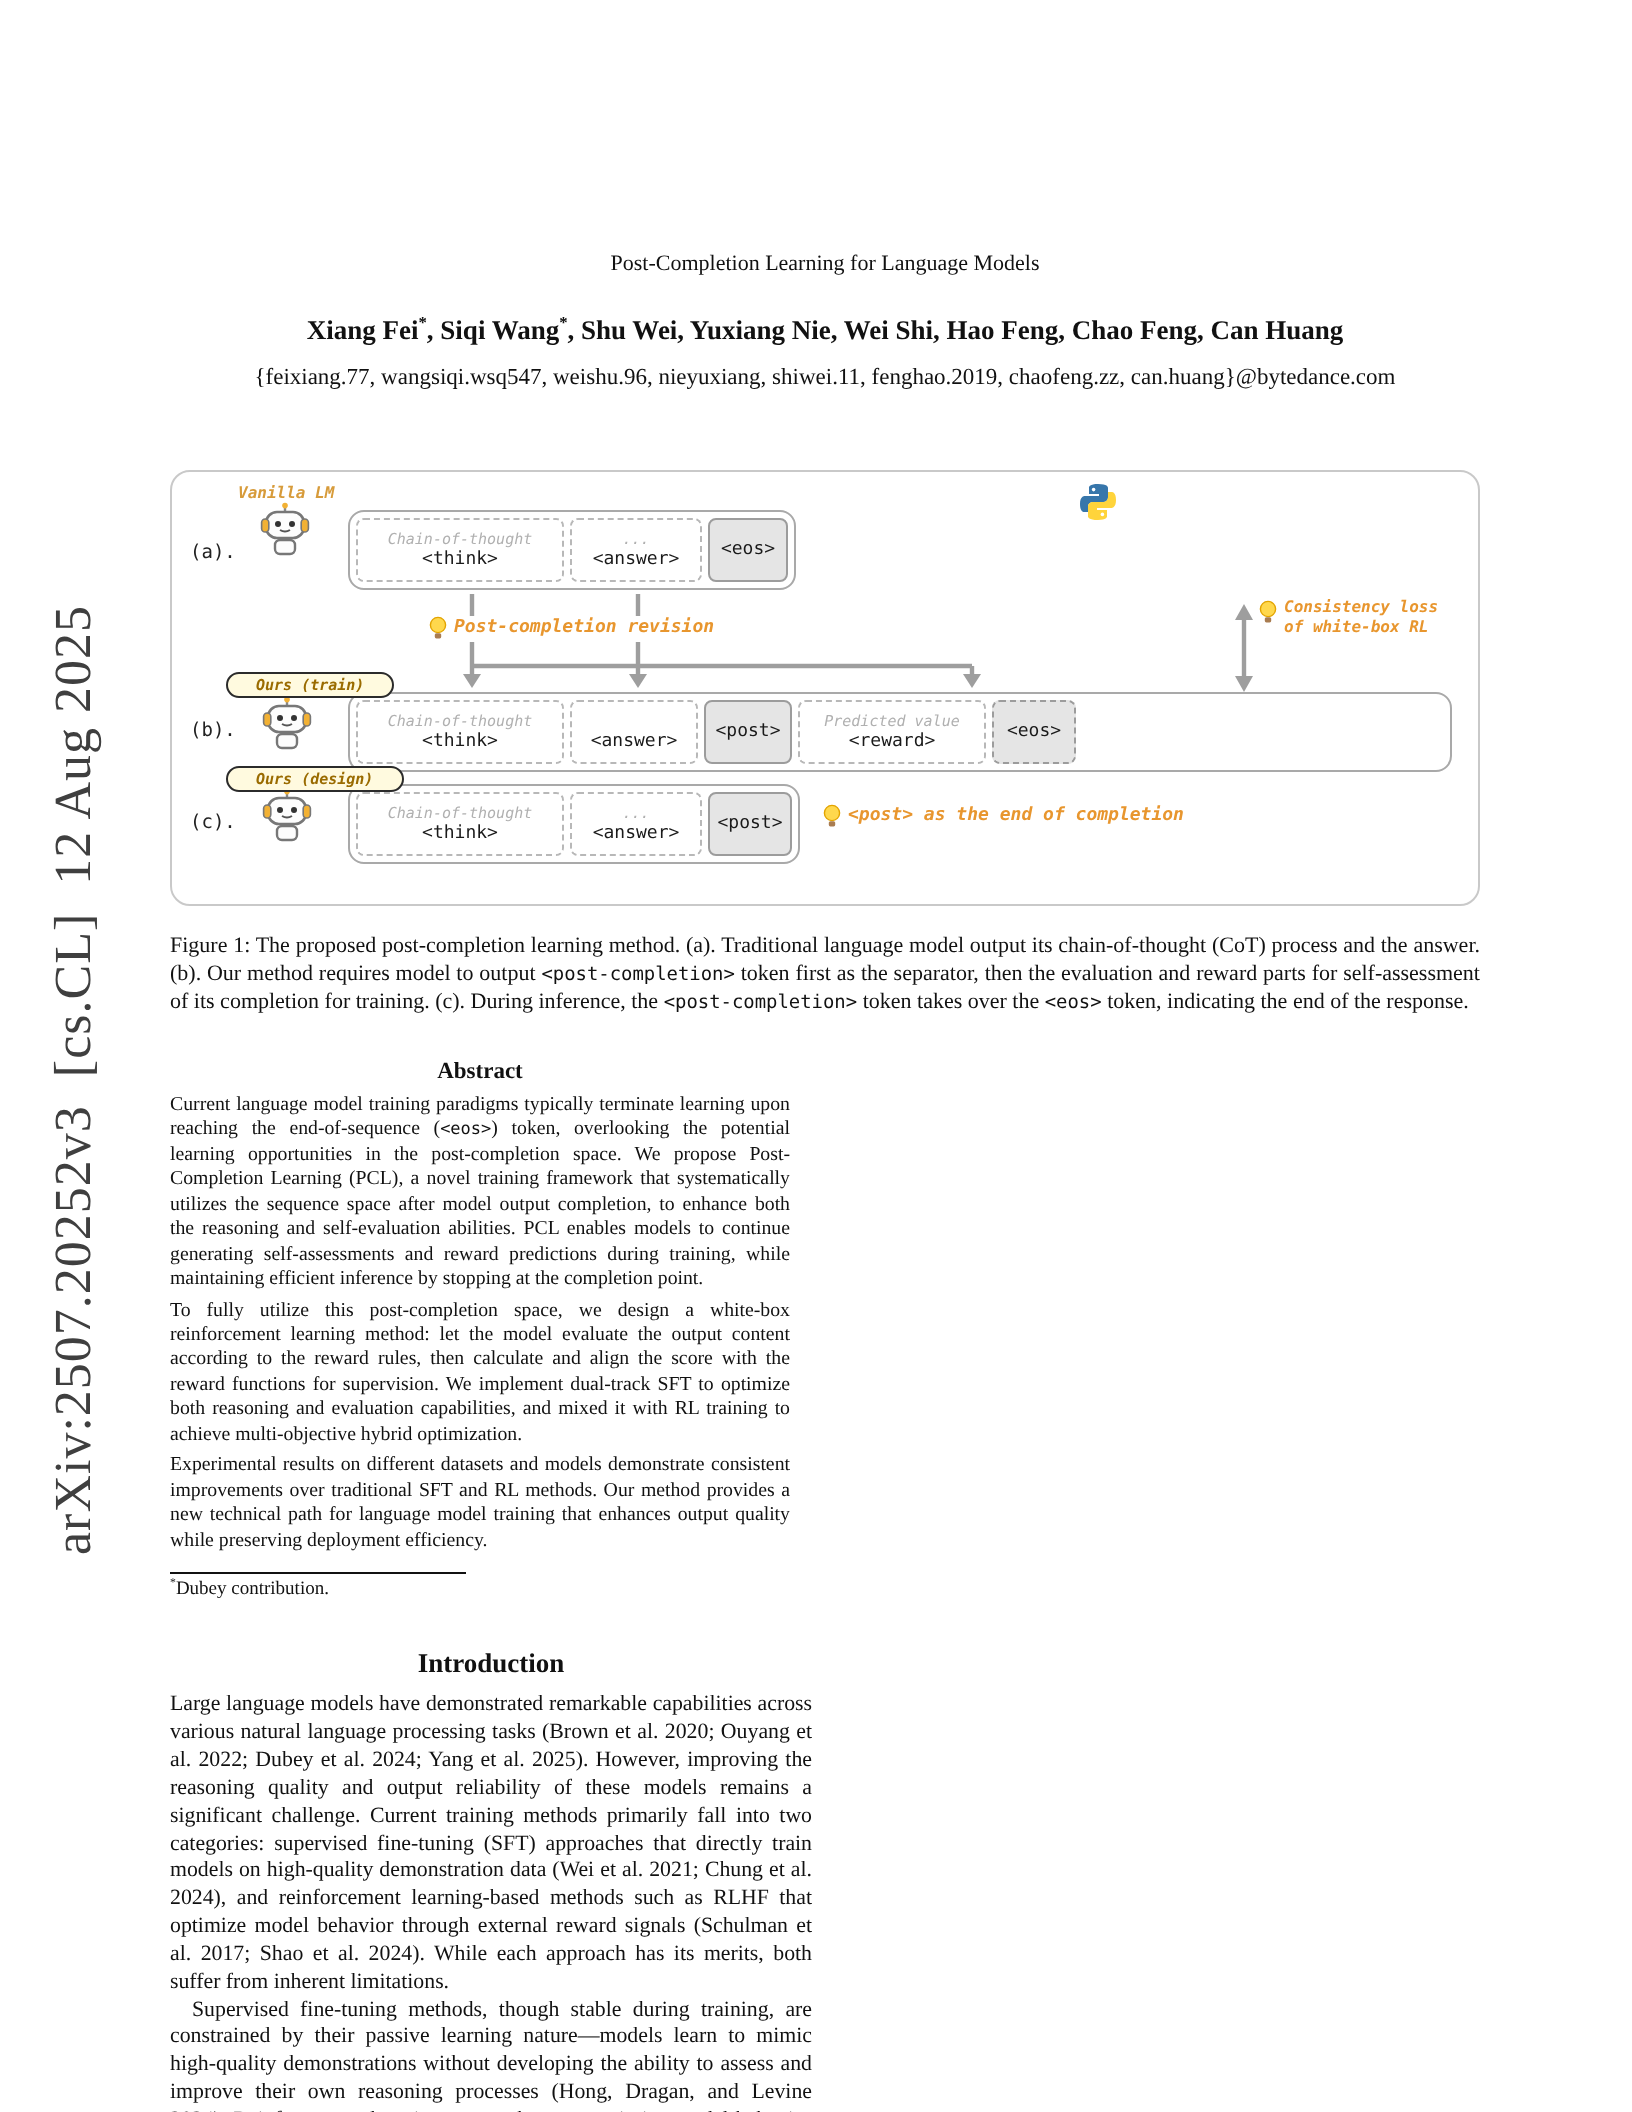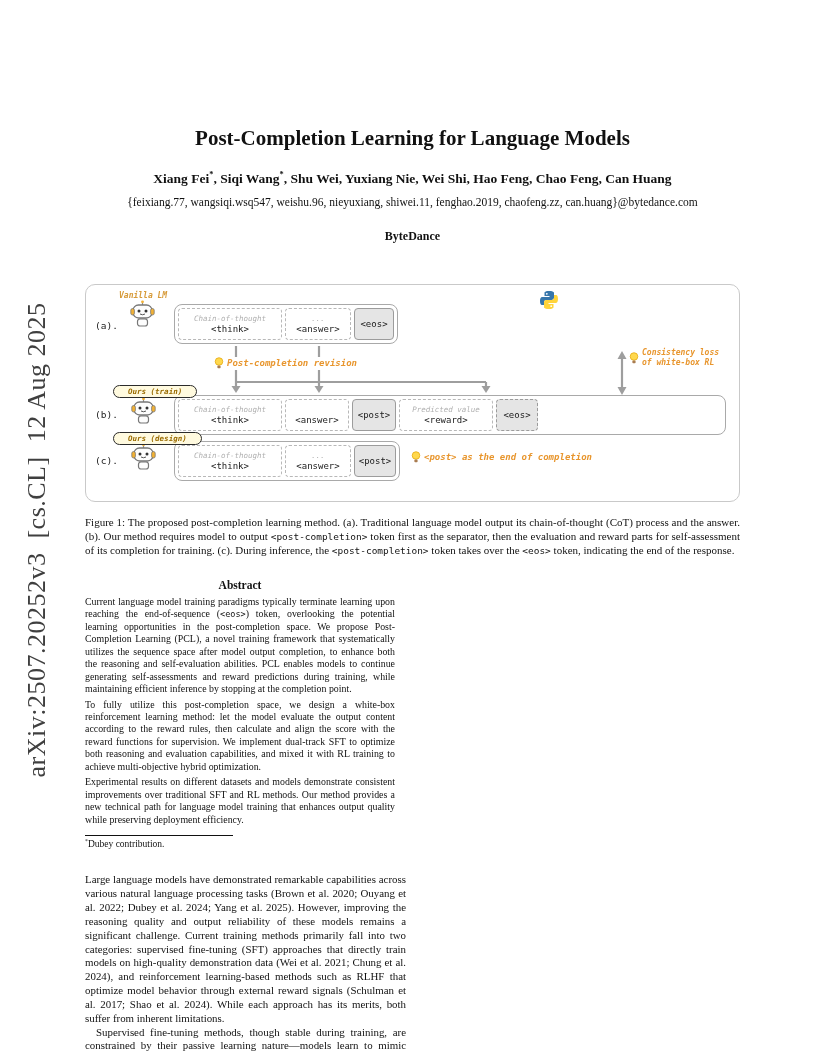--- a/index.html
+++ b/index.html
@@ -7,21 +7,21 @@
   .page { position:relative; width:816px; height:1056px; background:#fff; overflow:hidden;
           font-family:"Liberation Serif", serif; color:#111; margin:0 auto; }
 
   .watermark { position:absolute; left:37px; top:540px;
                transform:translate(-50%,-50%) rotate(-90deg);
                font-size:26px; color:#3f3f3f; white-space:pre; letter-spacing:0.5px; }
 
   .content { position:absolute; left:85px; top:0; width:655px; }
 
   .header { text-align:center; padding-top:126px; }
-  .title { font-size:21px; font-weight:bold; }
+  .title { font-size:11px; font-weight:normal; }
   .authors { margin-top:19px; font-size:13.5px; font-weight:bold; }
   .sup { vertical-align:super; font-size:0.62em; }
   .emails { margin-top:9px; font-size:11.5px; }
   .affiliation { margin-top:21px; font-size:12px; font-weight:bold; }
 
   
   .figwrap { margin-top:40px; }
   .fig { position:relative; width:655px; height:218px; border:1.5px solid #c9c9c9;
          border-radius:10px; background:#fff; }
   .fig-arrows { position:absolute; left:0; top:0; z-index:1; pointer-events:none; }
@@ -49,21 +49,21 @@
   .rewardbox { position:absolute; width:172px; background:#fff; border:1.3px solid #3a3a3a;
                border-radius:5px; padding:4px 7px; z-index:2; box-shadow:2px 2px 3px rgba(0,0,0,0.15); }
   .reward-title { font-family:"DejaVu Sans Mono",monospace; font-weight:bold; font-size:9.5px;
                   color:#111; }
   .reward-title span { background:#DBDBDB; padding:0 1px; }
   .reward-body { font-family:"DejaVu Sans Mono",monospace; font-size:9.5px; color:#111; margin-top:2px; }
   .note { position:absolute; display:flex; align-items:center; gap:3px;
           font-family:"DejaVu Sans Mono",monospace; font-style:italic; font-weight:bold;
           color:#E8962E; z-index:2; white-space:nowrap; }
   .note.revision { font-size:9px; background:#fff; padding:0 2px;justify-content:flex-end; }
-  .note.consistency { font-size:8px; line-height:1.35; align-items:center; white-space:normal; width:108px; }
+  .note.consistency { font-size:8px; line-height:1.35; align-items:flex-start; white-space:normal; width:108px; }
   .note.infer { font-size:9px; }
 
   
   .caption { margin-top:13px; font-size:11px; line-height:1.28; text-align:justify; color:#111; }
   .code { font-family:"DejaVu Sans Mono",monospace; font-size:0.86em; }
   .columns { display:flex; gap:24px; margin-top:22px;flex-direction:column; }
   .col-left { width:310px; }
   .col-right { width:321px; }
   .h-abstract { text-align:center; font-size:11.5px; font-weight:bold; margin-bottom:5px; }
   .h-intro { text-align:center; font-size:13.5px; font-weight:bold; margin-bottom:6px; }
@@ -81,21 +81,20 @@
 <div class="page">
 
   <div class="watermark">arXiv:2507.20252v3  [cs.CL]  12 Aug 2025</div>
 
   <div class="content">
 
     <header class="header">
       <h1 class="title">Post-Completion Learning for Language Models</h1>
       <div class="authors"><span>Xiang Fei</span><span class="sup">*</span><span>, Siqi Wang</span><span class="sup">*</span><span>, Shu Wei, Yuxiang Nie, Wei Shi, Hao Feng, Chao Feng, Can Huang</span></div>
       <div class="emails">{feixiang.77, wangsiqi.wsq547, weishu.96, nieyuxiang, shiwei.11, fenghao.2019, chaofeng.zz, can.huang}@bytedance.com</div>
-      <div class="affiliation">ByteDance</div>
     </header>
 
     <figure class="figwrap">
       <div class="fig">
 
         <svg class="fig-arrows" width="655" height="218" viewBox="0 0 655 218">
           <path d="M150 61 L150 101 M233 61 L233 101 M150 97 L400 97 M400 97 L400 101" stroke="#9e9e9e" stroke-width="2.2" fill="none"></path>
           <polygon points="145.5,101 154.5,101 150,108" fill="#9e9e9e"></polygon>
           <polygon points="228.5,101 237.5,101 233,108" fill="#9e9e9e"></polygon>
           <polygon points="395.5,101 404.5,101 400,108" fill="#9e9e9e"></polygon>
@@ -247,20 +246,21 @@
         <h2 class="h-abstract">Abstract</h2>
         <div class="paras paras-abstract">
             <p><span>Current language model training paradigms typically terminate learning upon reaching the end-of-sequence (</span><span class="code">&lt;eos&gt;</span><span>) token, overlooking the potential learning opportunities in the post-completion space. We propose Post-Completion Learning (PCL), a novel training framework that systematically utilizes the sequence space after model output completion, to enhance both the reasoning and self-evaluation abilities. PCL enables models to continue generating self-assessments and reward predictions during training, while maintaining efficient inference by stopping at the completion point.</span></p>
             <p><span>To fully utilize this post-completion space, we design a white-box reinforcement learning method: let the model evaluate the output content according to the reward rules, then calculate and align the score with the reward functions for supervision. We implement dual-track SFT to optimize both reasoning and evaluation capabilities, and mixed it with RL training to achieve multi-objective hybrid optimization.</span></p>
             <p><span>Experimental results on different datasets and models demonstrate consistent improvements over traditional SFT and RL methods. Our method provides a new technical path for language model training that enhances output quality while preserving deployment efficiency.</span></p>
           </div>
         <div class="footnote-sep"></div>
         <div class="footnote"><span class="sup">*</span><span>Dubey contribution.</span></div>
       </section>
       <section class="col col-right">
+        <h2 class="h-intro">Introduction</h2>
         <div class="paras paras-intro">
             <p><span>Large language models have demonstrated remarkable capabilities across various natural language processing tasks (Brown et al. 2020; Ouyang et al. 2022; Dubey et al. 2024; Yang et al. 2025). However, improving the reasoning quality and output reliability of these models remains a significant challenge. Current training methods primarily fall into two categories: supervised fine-tuning (SFT) approaches that directly train models on high-quality demonstration data (Wei et al. 2021; Chung et al. 2024), and reinforcement learning-based methods such as RLHF that optimize model behavior through external reward signals (Schulman et al. 2017; Shao et al. 2024). While each approach has its merits, both suffer from inherent limitations.</span></p>
             <p><span>Supervised fine-tuning methods, though stable during training, are constrained by their passive learning nature—models learn to mimic high-quality demonstrations without developing the ability to assess and improve their own reasoning processes (Hong, Dragan, and Levine 2024). Reinforcement learning approaches can optimize model behavior through reward signals but rely on external reward models, making the training process complex and lacking transparency (Shao et al. 2025). Additionally, both</span></p>
           </div>
       </section>
     </div>
 
   </div>
 </div>
 

